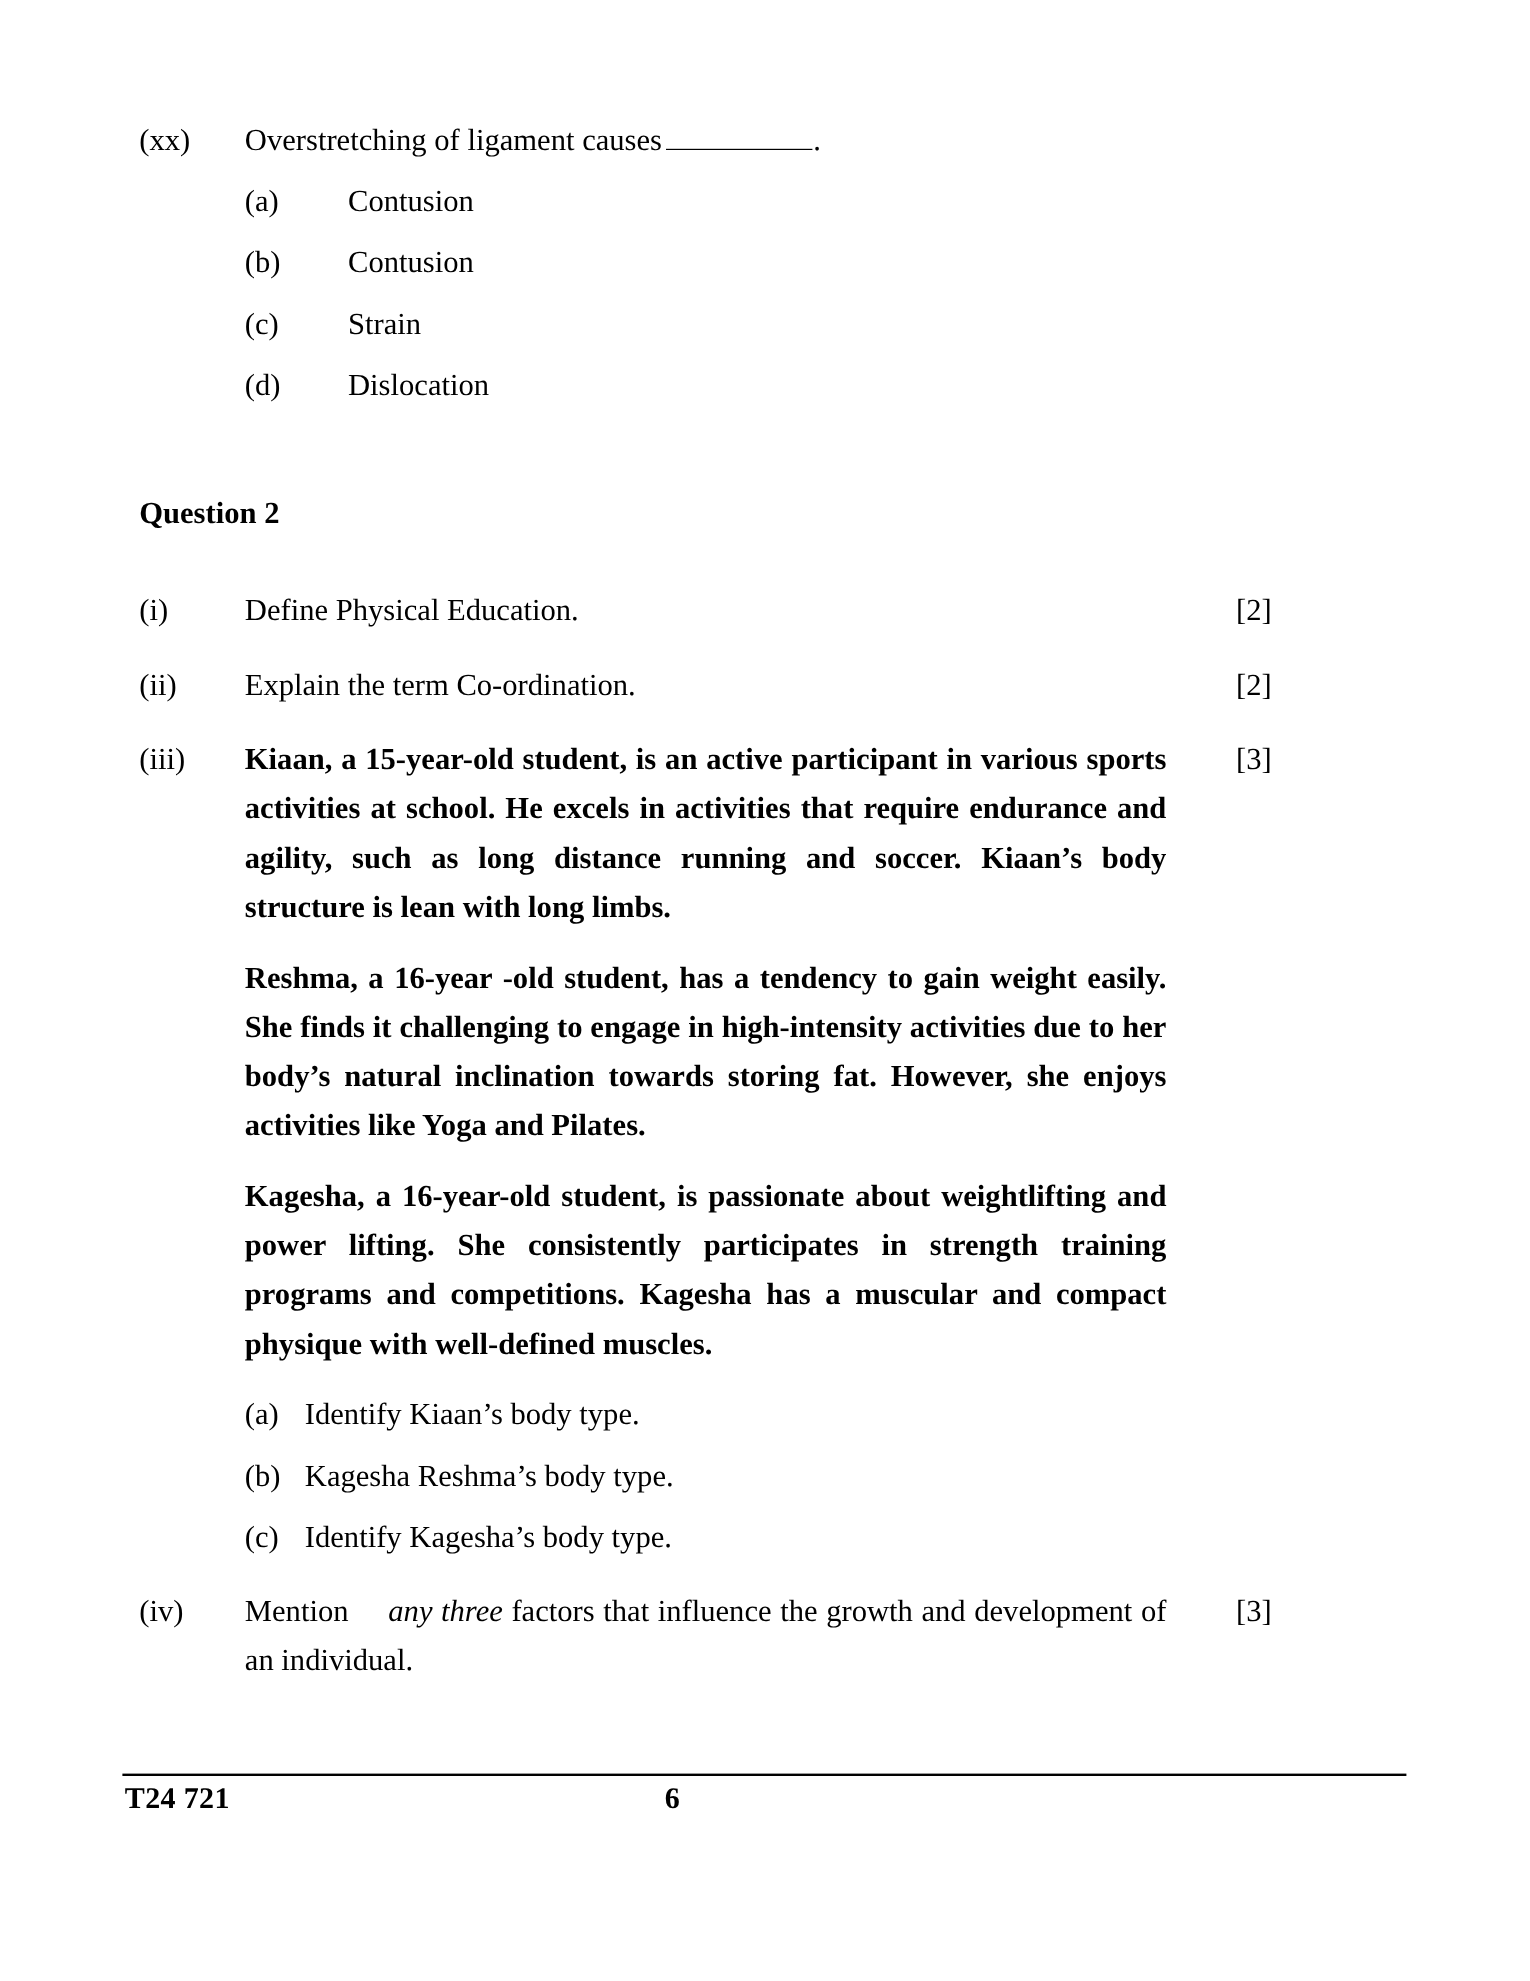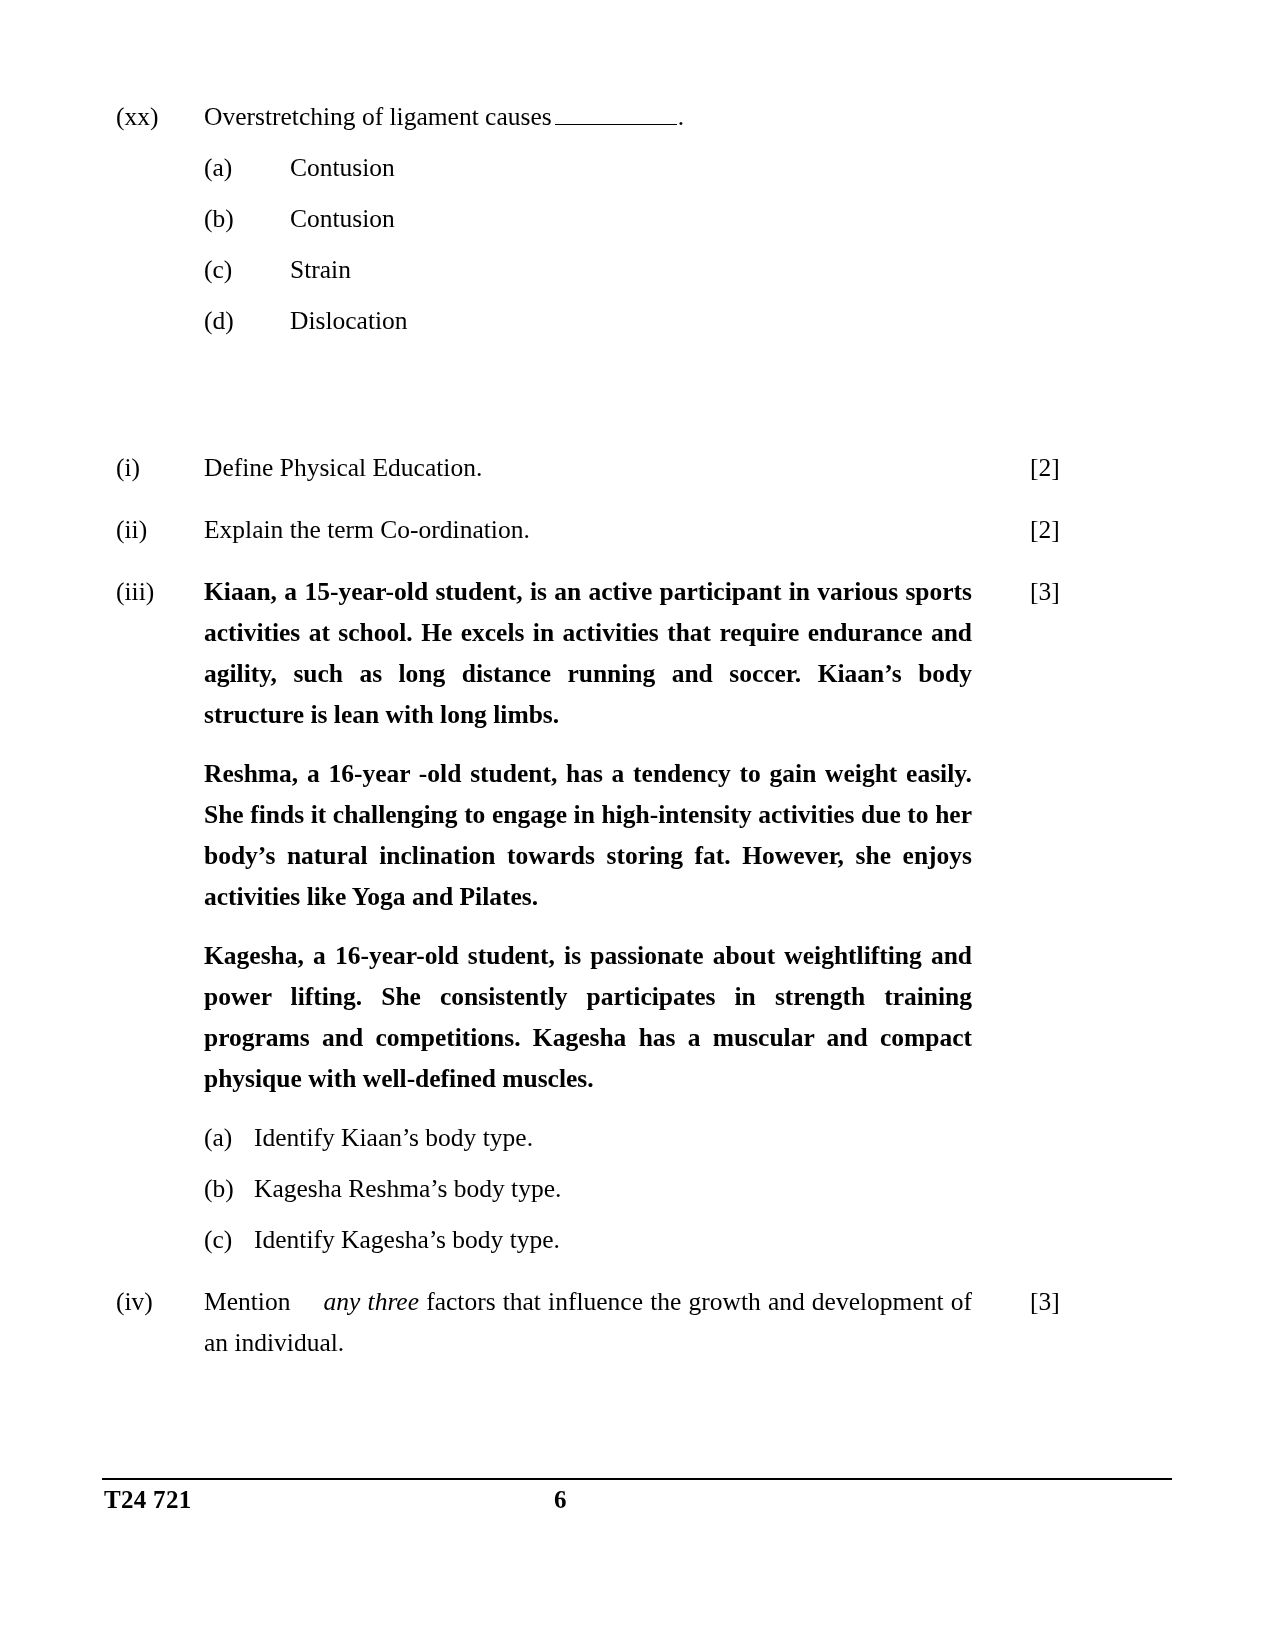--- a/index.html
+++ b/index.html
@@ -173,20 +173,21 @@
       </div>
       <div class="sp-opt"></div>
       <div class="row">
         <div class="marker sub">(d)</div>
         <div class="body">Dislocation</div>
       </div>
     </div>
 
     <div class="sp-block-lg"></div>
 
+    <div class="qhead">Question 2</div>
 
     <div class="sp-q"></div>
 
     <div class="row">
       <div class="marker">(i)</div>
       <div class="body">Define Physical Education.</div>
       <div class="marks">[2]</div>
     </div>
 
     <div class="sp-item"></div>

